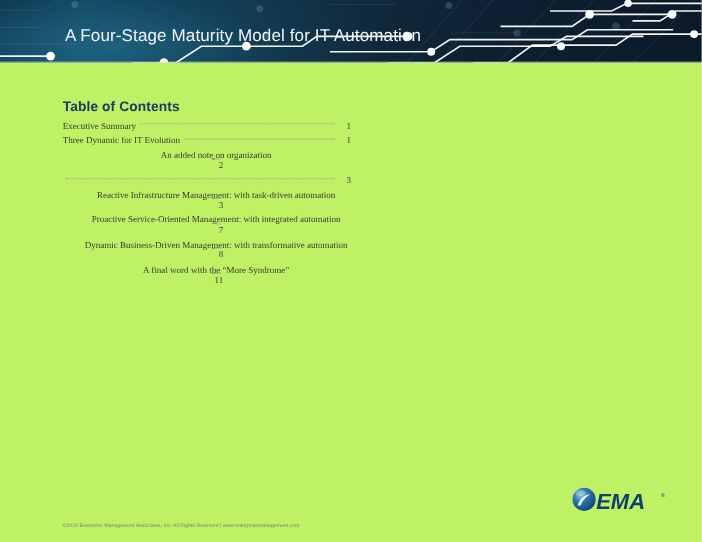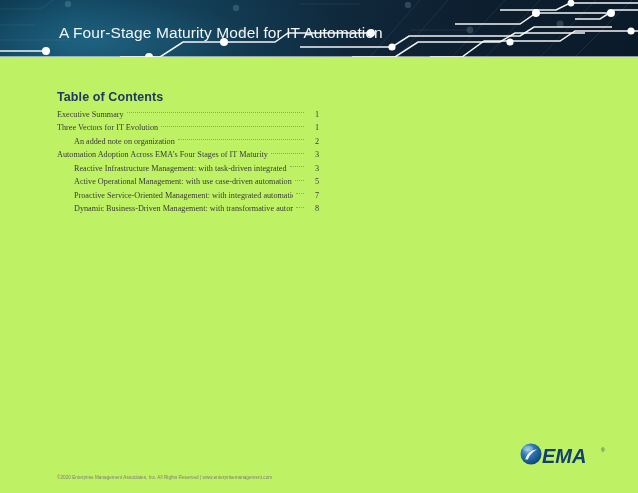--- a/index.html
+++ b/index.html
@@ -88,20 +88,21 @@
     align-items: center;
     font-family: "Liberation Serif", serif;
     font-size: 8.2px;
     color: #3a3a3a;
     line-height: 1;
     padding: 2.6px 0 2.7px 0;
     white-space: nowrap;
   }
   .toc-row.indent {
     padding-left: 17px;
+    flex-direction: column;
   }
   .toc-label {
     flex: 0 1 auto;
     overflow: hidden;
   }
   .toc-dots {
     flex: 1 1 auto;
     margin: 0 2px 0 3px;
     border-bottom: 1px dotted #9a9a9a;
     transform: translateY(-2px);
@@ -203,53 +204,52 @@
   <div class="toc-block">
     <div class="toc-heading">Table of Contents</div>
 
     <ul class="toc-list" id="toc-list">
         <li class="toc-row">
           <span class="toc-label">Executive Summary</span>
           <span class="toc-dots"></span>
           <span class="toc-page">1</span>
         </li>
         <li class="toc-row">
-          <span class="toc-label">Three Vectors for IT Evolution</span>
+          <span class="toc-label">Three Dynamic for IT Evolution</span>
           <span class="toc-dots"></span>
           <span class="toc-page">1</span>
         </li>
         <li class="toc-row indent">
           <span class="toc-label">An added note on organization</span>
           <span class="toc-dots"></span>
           <span class="toc-page">2</span>
         </li>
         <li class="toc-row">
-          <span class="toc-label">Automation Adoption Across EMA’s Four Stages of IT Maturity</span>
           <span class="toc-dots"></span>
           <span class="toc-page">3</span>
         </li>
         <li class="toc-row indent">
-          <span class="toc-label">Reactive Infrastructure Management: with task-driven integrated</span>
+          <span class="toc-label">Reactive Infrastructure Management: with task-driven automation</span>
           <span class="toc-dots"></span>
           <span class="toc-page">3</span>
         </li>
         <li class="toc-row indent">
-          <span class="toc-label">Active Operational Management: with use case-driven automation</span>
-          <span class="toc-dots"></span>
-          <span class="toc-page">5</span>
-        </li>
-        <li class="toc-row indent">
           <span class="toc-label">Proactive Service-Oriented Management: with integrated automation</span>
           <span class="toc-dots"></span>
           <span class="toc-page">7</span>
         </li>
         <li class="toc-row indent">
           <span class="toc-label">Dynamic Business-Driven Management: with transformative automation</span>
           <span class="toc-dots"></span>
           <span class="toc-page">8</span>
+        </li>
+        <li class="toc-row indent">
+          <span class="toc-label">A final word with the “More Syndrome”</span>
+          <span class="toc-dots"></span>
+          <span class="toc-page">11</span>
         </li>
       </ul>
   </div>
 
   <div class="footer-copy">©2020 Enterprise Management Associates, Inc. All Rights Reserved | www.enterprisemanagement.com</div>
 
   <svg class="logo" viewBox="0 0 92 26">
     <defs>
       <radialGradient id="sphereGrad" cx="35%" cy="30%" r="78%">
         <stop offset="0%" stop-color="#8fc3e8"></stop>

